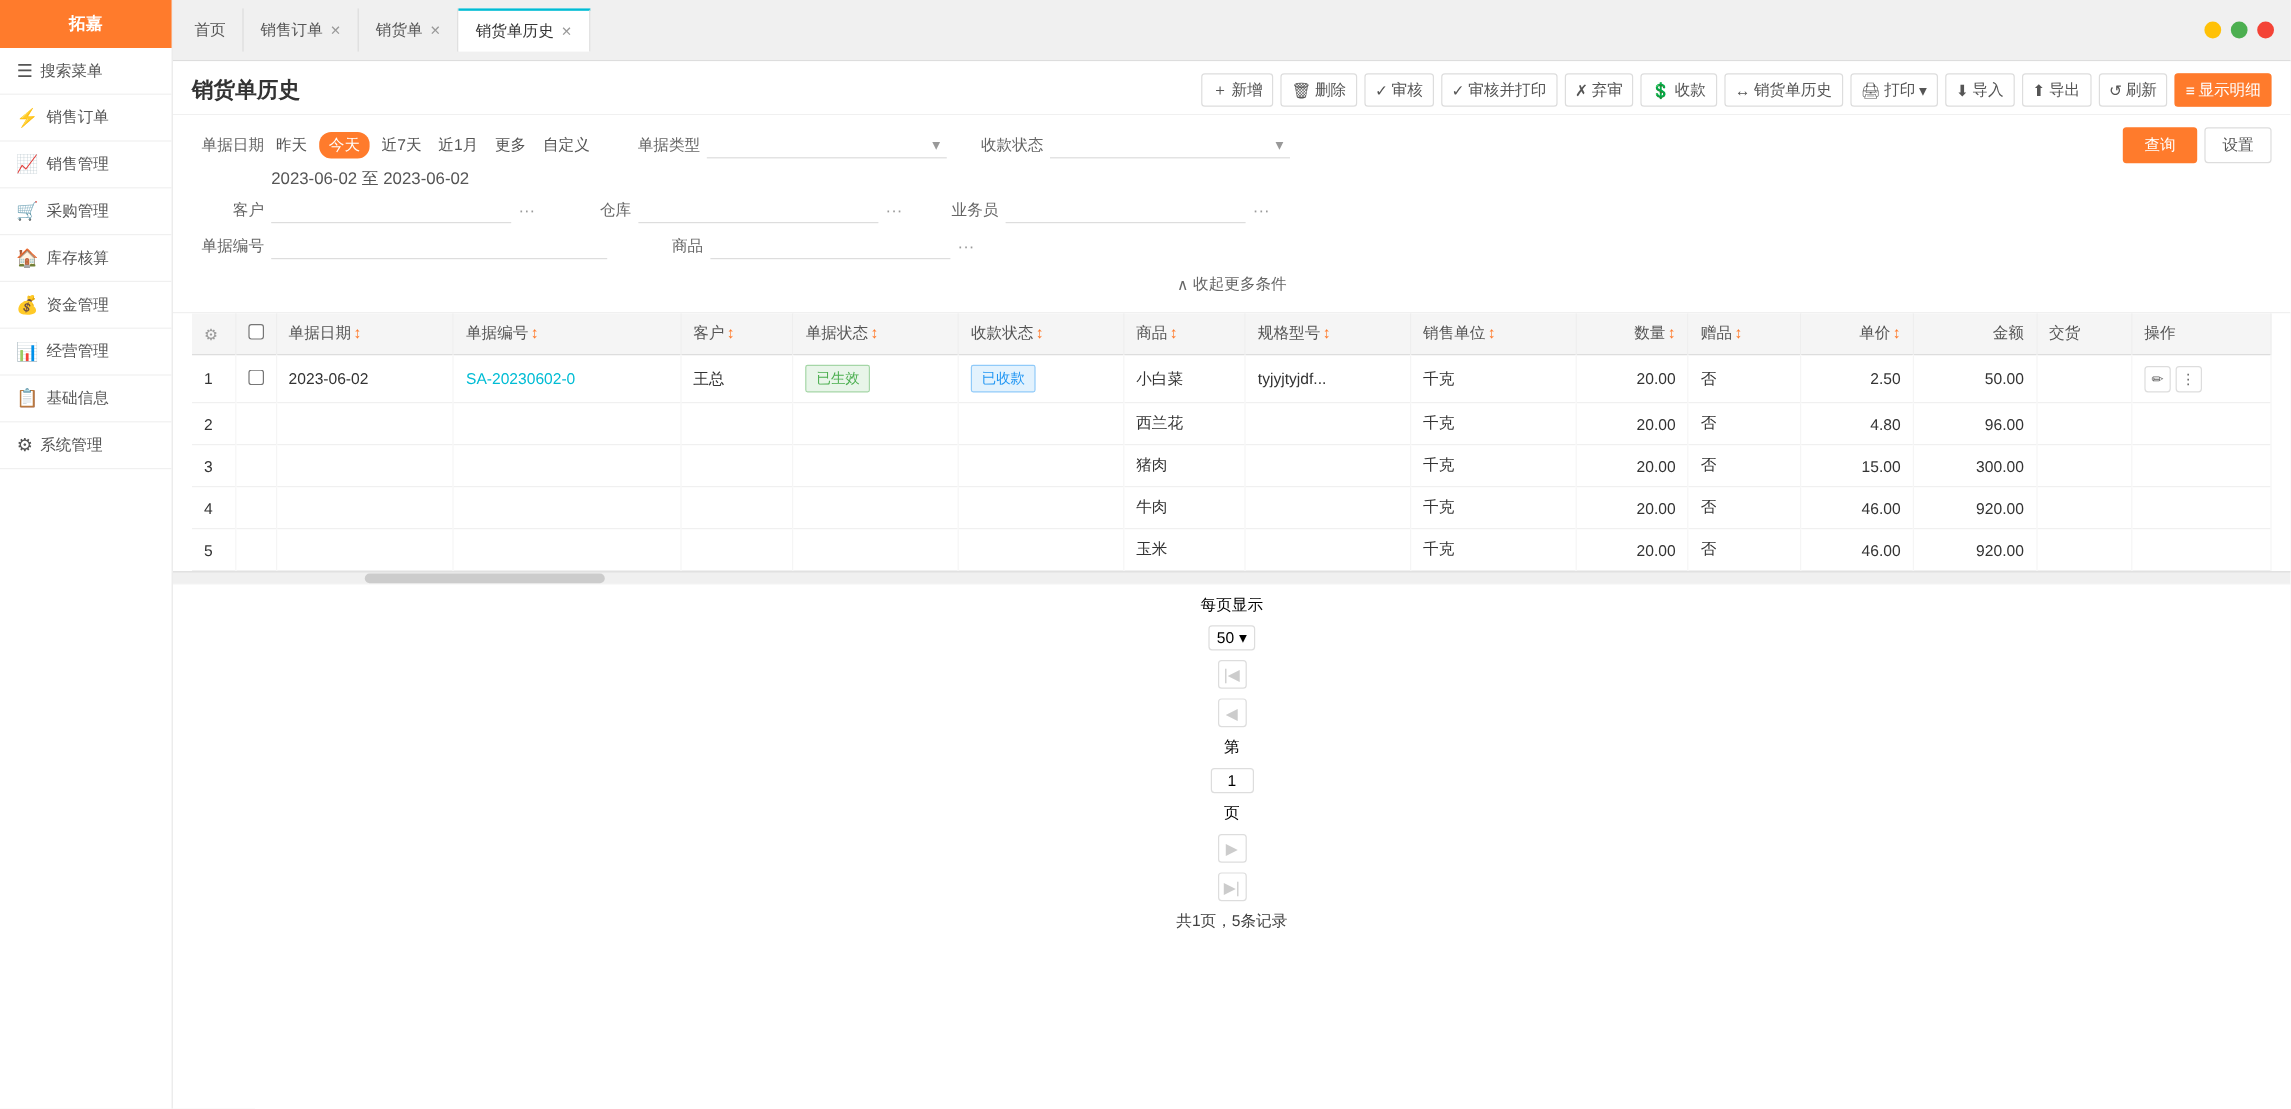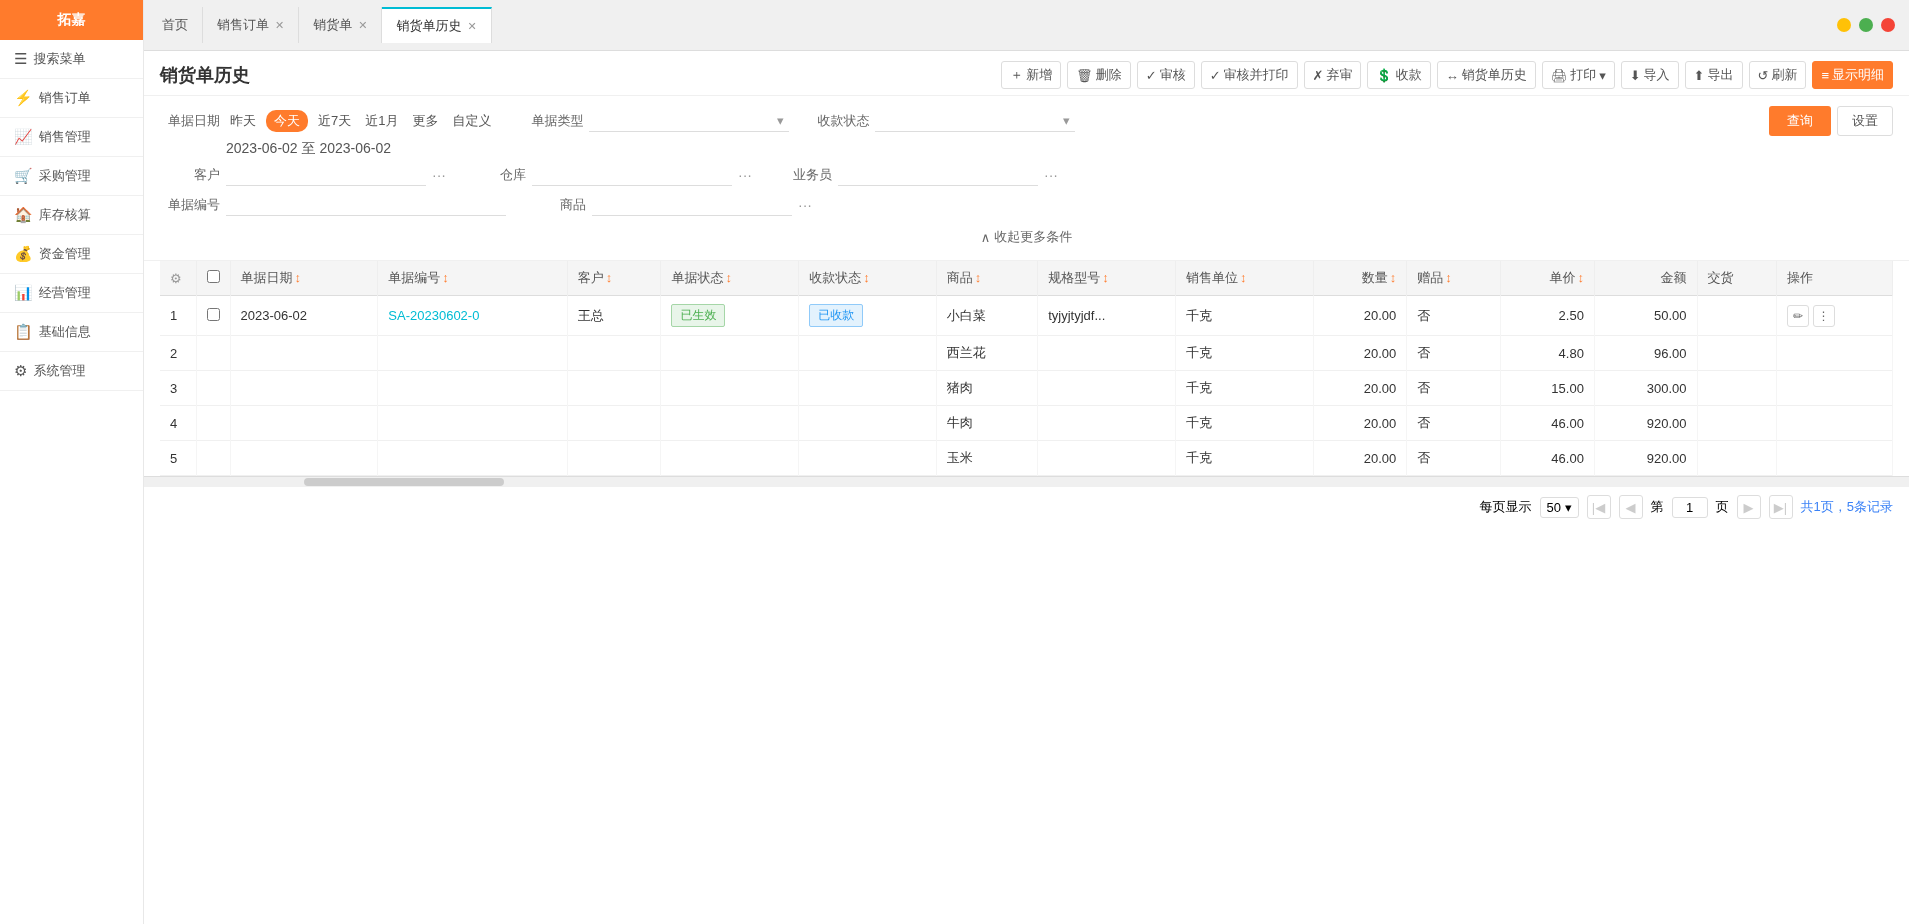--- a/index.html
+++ b/index.html
@@ -262,20 +262,21 @@
     .total-amount { min-width: 120px; text-align: right; color: #333; font-weight: bold; }
 
     
     .pagination {
       display: flex;
       align-items: center;
       justify-content: flex-end;
       padding: 8px 16px;
       gap: 8px;
       border-top: 1px solid #f0f0f0;
+      flex-direction: column;
     }
     .page-size-box {
       border: 1px solid #ddd;
       border-radius: 3px;
       padding: 2px 6px;
       display: flex;
       align-items: center;
       gap: 4px;
       cursor: pointer;
     }
@@ -292,21 +293,21 @@
       background: #fff;
     }
     .page-nav-btn.disabled { color: #ccc; cursor: default; }
     .page-input {
       border: 1px solid #ddd;
       border-radius: 3px;
       width: 36px;
       text-align: center;
       padding: 2px 4px;
     }
-    .page-info { color: #3b82f6; text-align: center; }
+    .page-info { color: #404040; text-align: center; }
 
     .scrollbar-area {
       height: 10px;
       background: #f0f0f0;
       border-top: 1px solid #ddd;
       position: relative;
     }
     .scrollbar-thumb {
       position: absolute;
       left: 160px;

